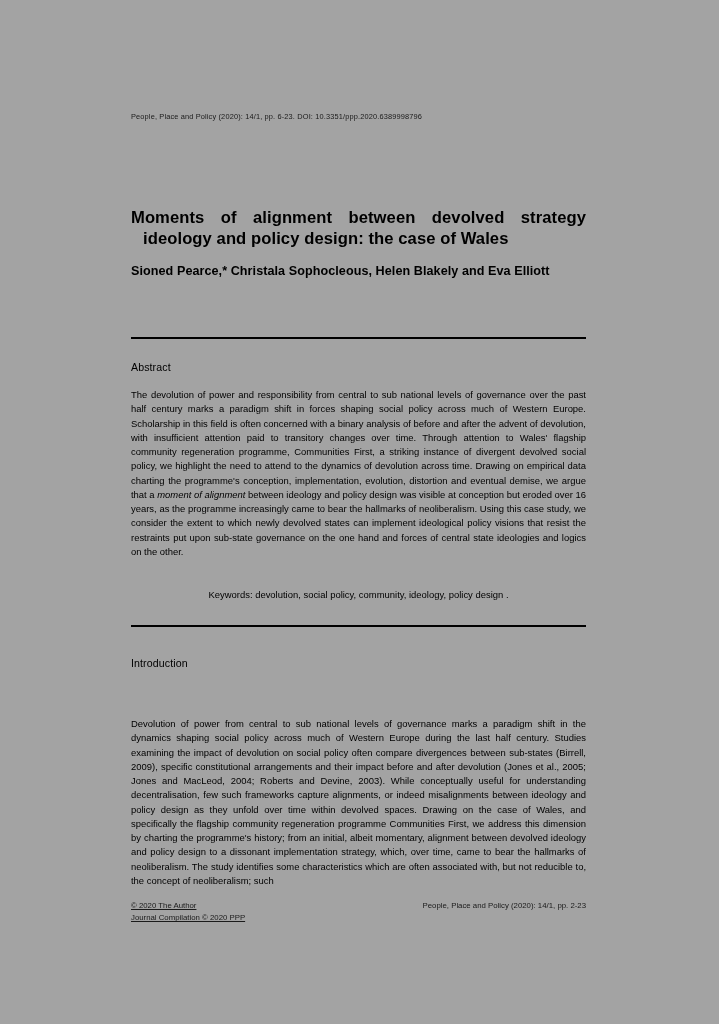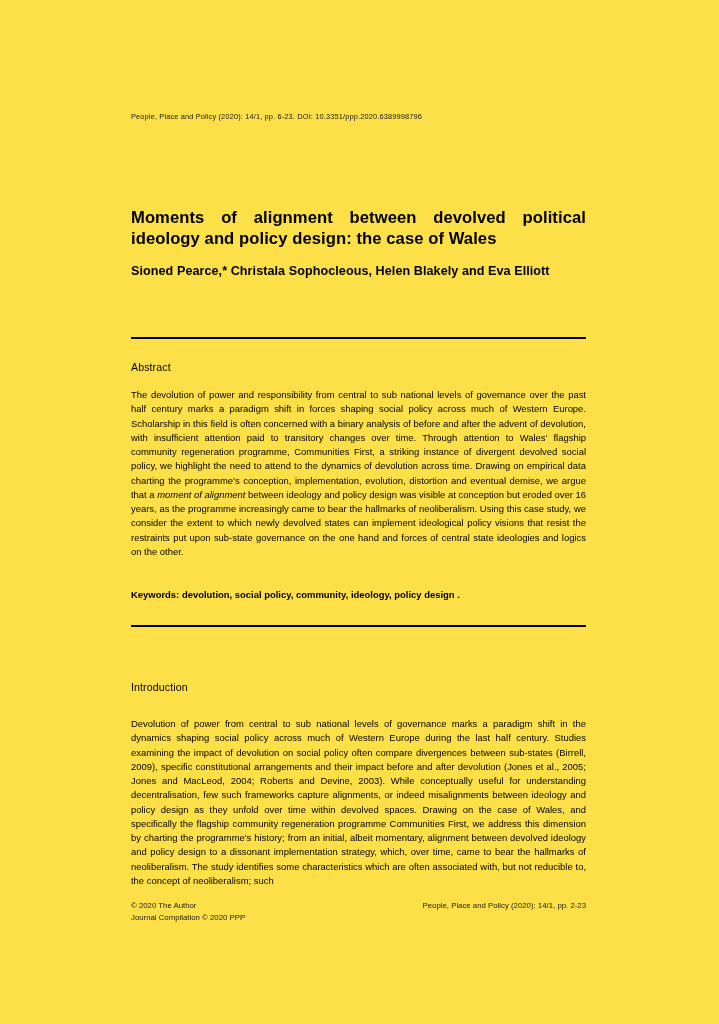--- a/index.html
+++ b/index.html
@@ -14,21 +14,21 @@
     font-family: "Liberation Sans", sans-serif;
     color: #000000;
     overflow: hidden;
   }
   .page {
     position: absolute;
     left: 0;
     top: 0;
     width: 719px;
     height: 1024px;
-    background: #fde047;
+    background: #a3a3a3;
   }
   .content {
     position: absolute;
     left: 131px;
     top: 0;
     width: 455px;
   }
 
   
   .running-head {
@@ -52,20 +52,21 @@
   .doc-title {
     font-size: 16.6px;
     font-weight: bold;
     line-height: 1.28;
     text-align: justify;
     letter-spacing: 0.005em;
     margin: 0;
   }
   .doc-title .line2 {
     text-align: left;
+    margin-left: 12px;
   }
   .authors {
     margin: 15px 0 0 0;
     font-size: 12.6px;
     font-weight: bold;
     line-height: 1.22;
     text-align: justify;
     letter-spacing: 0.005em;
   }
   .authors .a-line2 { text-align: left; }
@@ -90,73 +91,74 @@
   
   .section-heading {
     position: absolute;
     left: 0;
     font-size: 10.6px;
     font-weight: normal;
     letter-spacing: 0.01em;
     margin: 0;
   }
   .heading-abstract { top: 361px; }
-  .heading-intro { top: 657px; margin-top: 24px; }
+  .heading-intro { top: 657px; }
 
   
   .para {
     position: absolute;
     left: 0;
     width: 455px;
     font-size: 9.45px;
     line-height: 14.25px;
     text-align: justify;
     text-justify: inter-word;
     margin: 0;
     color: #000;
   }
   .abstract-body { top: 388px; }
-  .keywords-line { top: 588px; text-align: left; font-weight: bold; }
+  .keywords-line { top: 588px; text-align: center; }
   .intro-body { top: 717px; }
   .para em { font-style: italic; }
 
   
   .footer {
     position: absolute;
     left: 0;
     top: 900px;
     width: 455px;
     font-size: 7.8px;
     line-height: 12.4px;
     color: #1a1a1a;
   }
   .footer-left {
     position: absolute;
     left: 0;
     top: 0;
     white-space: pre-line;
+    text-decoration: underline;
   }
   .footer-right {
     position: absolute;
     right: 0;
     top: 0;
     white-space: nowrap;
   }
 </style>
 </head>
 <body>
 
 <div class="page">
   <div class="content">
 
     <div class="running-head">People, Place and Policy (2020): 14/1, pp. 6-23. DOI: 10.3351/ppp.2020.6389998796</div>
 
     <div class="title-block">
       <h1 class="doc-title">
-        <span class="line1">Moments of alignment between devolved political</span>
+        <span class="line1">Moments of alignment between devolved strategy</span>
         <span class="line2">ideology and policy design: the case of Wales</span>
       </h1>
       <div class="authors">
         <span class="a-line1">Sioned Pearce,* Christala Sophocleous, Helen Blakely and Eva</span>
         <span class="a-line2">Elliott</span>
       </div>
     </div>
 
     <div class="rule rule-1"></div>
 

